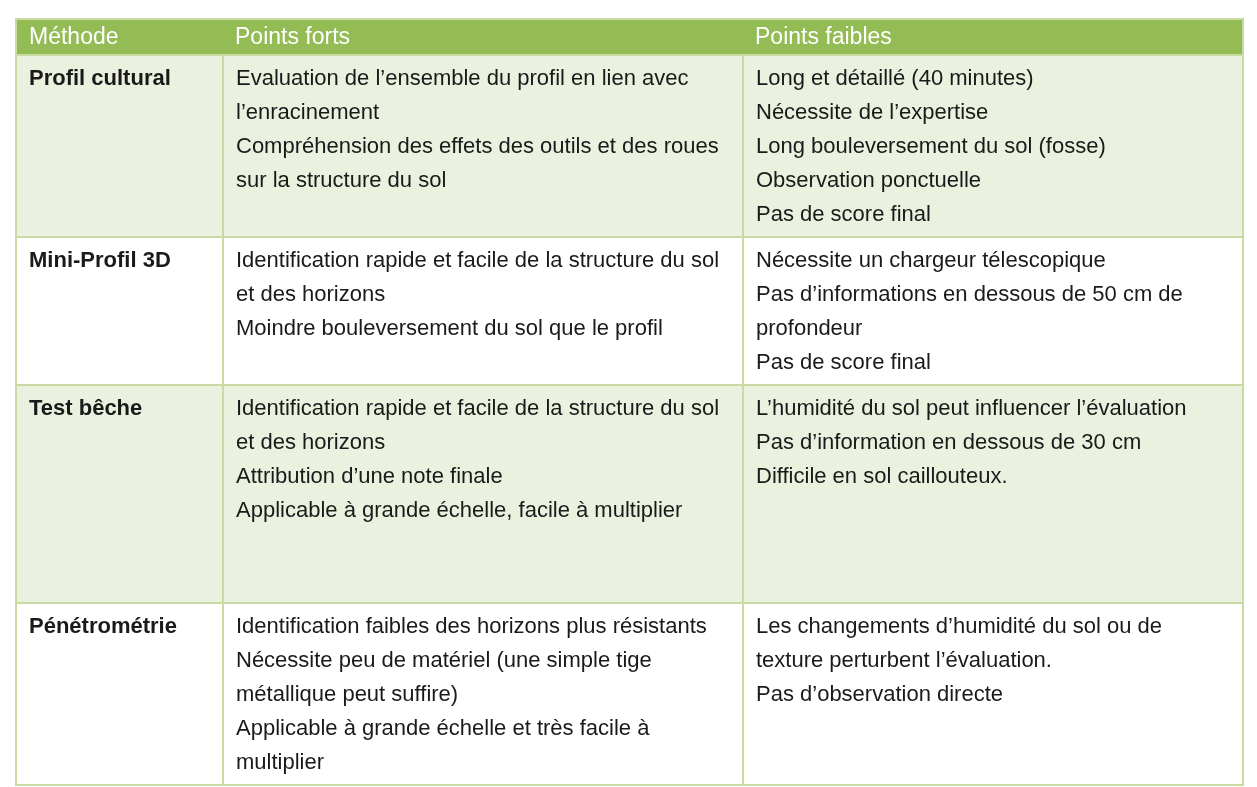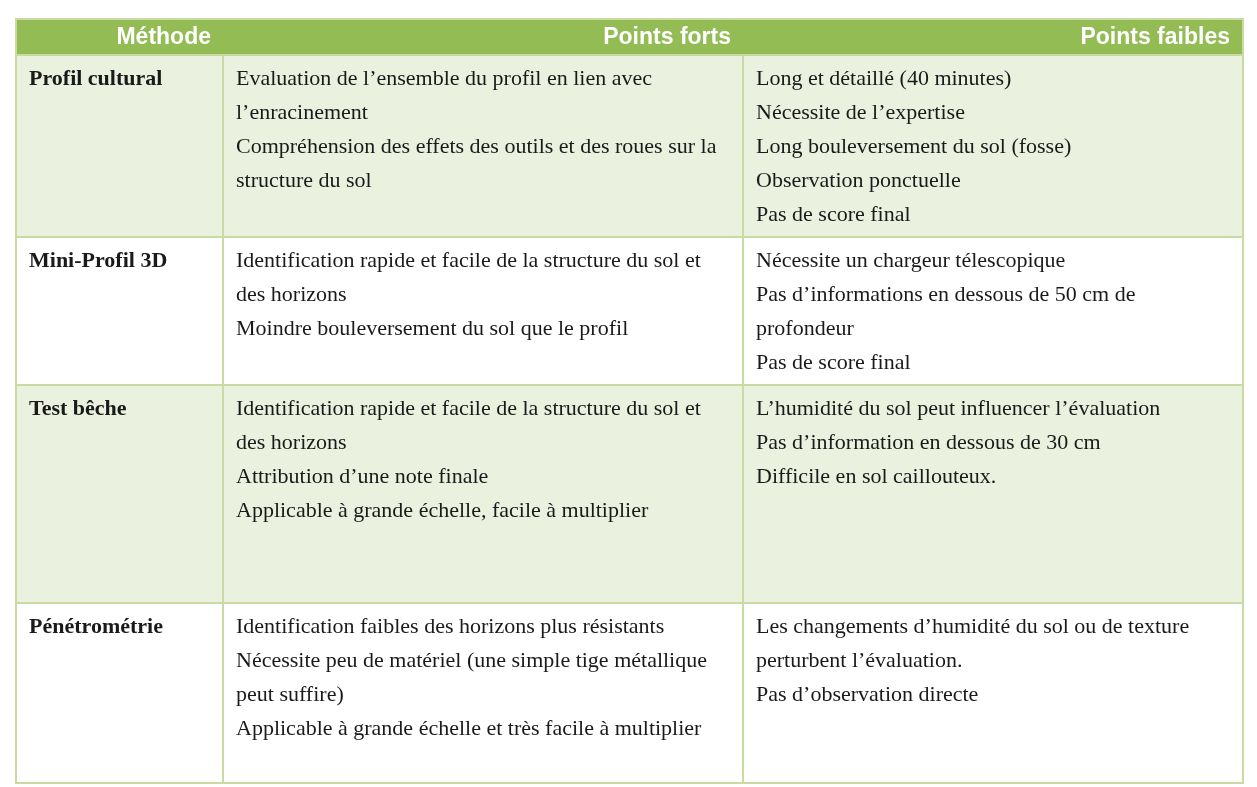--- a/index.html
+++ b/index.html
@@ -22,37 +22,36 @@
     width: 1227px;
     border: 2px solid #c9dba3;
   }
   col.c-method  { width: 207px; }
   col.c-strong  { width: 520px; }
   col.c-weak    { width: 500px; }
 
   th {
     background: #94bc55;
     color: #ffffff;
-    font-weight: bold;
+    font-weight: normal;
     font-size: 23px;
-    text-align: right;
+    text-align: left;
     padding: 3px 12px 4px 12px;
     height: 34px;
     box-sizing: border-box;
     border: none;
   }
   td {
     vertical-align: top;
     font-size: 22px;
     line-height: 34px;
     color: #1a1a1a;
     padding: 5px 12px;
     box-sizing: border-box;
     border: 2px solid #c9dba3;
-    font-family: Liberation Serif, serif;
   }
   tbody tr:nth-child(odd)  { background: #eaf1df; }
   tbody tr:nth-child(even) { background: #ffffff; }
   tr.r1 { height: 180px; }
   tr.r2 { height: 146px; }
   tr.r3 { height: 218px; }
   tr.r4 { height: 180px; }
   td.method-cell {
     font-weight: bold;
   }

